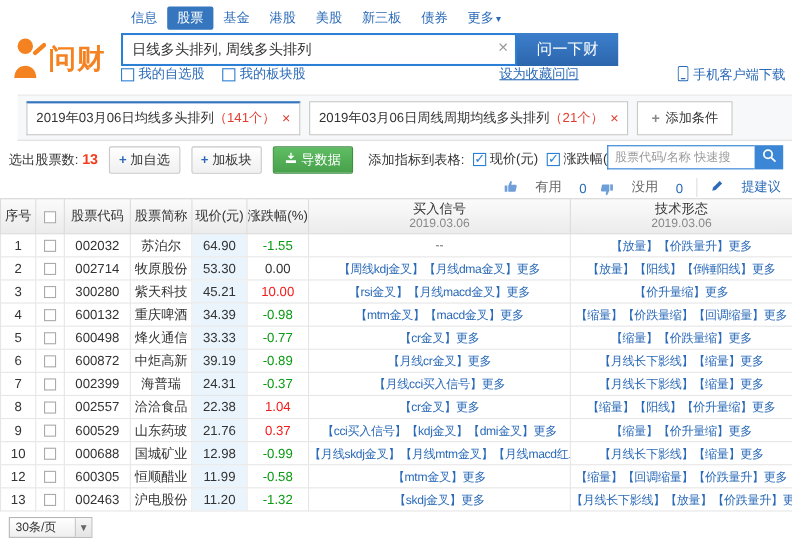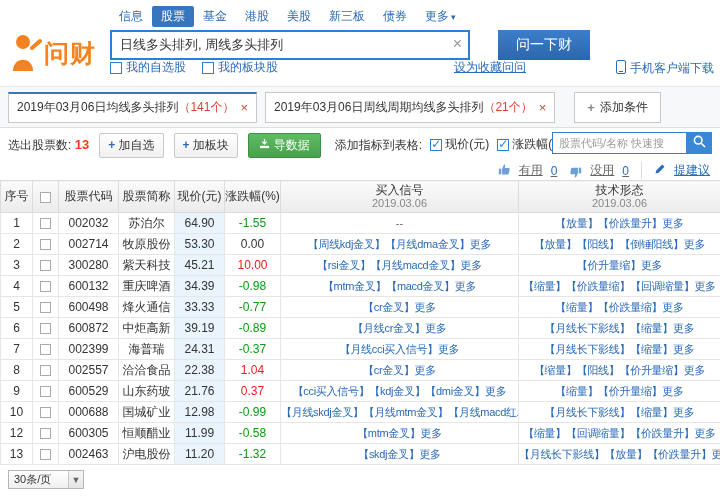--- a/index.html
+++ b/index.html
@@ -9,35 +9,35 @@
   
   .header { position:relative; height:86px; }
   .logo { position:absolute; left:10px; top:32px; display:flex; align-items:center; cursor:pointer; }
   .logo-text { font-size:25px; font-weight:bold; color:#f58220; margin-left:2px; letter-spacing:1px; }
   .header-right { margin-left:110px; padding-top:6px; }
   .main-nav { height:21px; }
   .nav-item { display:inline-block; padding:2px 9px; color:#2a6ab8; font-size:12px; cursor:pointer; text-decoration:none; }
   .nav-item.active { background:#3576be; color:#fff; border-radius:2px; }
   .nav-item .caret { font-size:9px; color:inherit; margin-left:2px; }
 
-  .search-row { margin-top:3px; display:flex; height:21px;gap:28px; }
+  .search-row { margin-top:3px; display:flex; height:21px; }
   .search-box { position:relative; width:360px; height:30px; border:2px solid #2b7fd4; background:#fff; }
   .search-input { width:100%; height:100%; border:0; outline:none; padding:0 24px 0 8px; font-size:13px; color:#333; font-family:inherit; }
   .search-clear { position:absolute; right:6px; top:4px; color:#999; font-size:16px; line-height:1; cursor:pointer; }
   .search-btn { width:92px; height:30px; border:0; background:linear-gradient(#3c7ecb,#2c66ad); color:#fff; font-size:14px; cursor:pointer; font-family:inherit; }
 
   .options-row { margin-top:8px; display:flex; align-items:center; font-size:12px; }
   .opt { display:flex; align-items:center; color:#2a6ab8; margin-right:16px; cursor:pointer; }
   .cb { width:12px; height:12px; border:1px solid #2b7fd4; background:#fff; display:inline-block; margin-right:4px; position:relative; flex:none; }
   .cb.checked::after { content:"✓"; position:absolute; left:0; top:-3px; color:#2b7fd4; font-size:12px; font-weight:bold; }
   .save-link { margin-left:160px; color:#2a6ab8; text-decoration:underline; cursor:pointer; }
   .download { position:absolute; right:6px; top:60px; display:flex; align-items:center; gap:4px; color:#2a6ab8; cursor:pointer; }
 
   
-  .tabs-strip { height:42px; background:#f7f8fa; border-top:1px solid #e8e8e8; border-bottom:1px solid #dedede; padding:6px 8px; display:flex; align-items:center; gap:19px; }
+  .tabs-strip { height:42px; background:#f7f8fa; border-top:1px solid #e8e8e8; border-bottom:1px solid #dedede; padding:6px 8px; display:flex; align-items:center; gap:8px;margin-left:16px; }
   .qtab { background:#fff; border:1px solid #c8c8c8; padding:6px 8px; font-size:12px; color:#333; display:flex; align-items:center; cursor:pointer; white-space:nowrap; }
   .qtab.active { border-top:2px solid #3576be; padding-top:5px; }
   .qtab-count { color:#e43d30; }
   .qtab-close { color:#e43d30; margin-left:6px; font-size:13px; line-height:1; }
   .add-cond { background:#fff; border:1px solid #c8c8c8; padding:6px 12px; font-size:12px; color:#333; cursor:pointer; display:flex; align-items:center; gap:5px; font-family:inherit; }
   .add-cond .plus { color:#888; font-weight:bold; font-size:13px; }
 
   
   .toolbar { height:30px; padding:4px 8px 0; display:flex; align-items:center; position:relative; }
   .sel-num { color:#f53b1e; font-weight:bold; font-size:13px; }
@@ -48,21 +48,21 @@
   .ind { display:inline-flex; align-items:center; margin-left:8px; cursor:pointer; color:#333; }
   .ind .cb { border-color:#2b7fd4; margin-right:3px; }
   .add-ind { margin-left:8px; width:18px; height:18px; border:1px solid #c8c8c8; border-radius:2px; background:#fff; color:#666; font-size:13px; line-height:14px; cursor:pointer; padding:0; font-family:inherit; }
   .quick-search { position:absolute; right:8px; top:4px; display:flex; height:22px; }
   .quick-search input { width:134px; height:22px; border:1px solid #2b7fd4; border-right:0; padding:0 6px; font-size:11px; color:#555; outline:none; font-family:inherit; }
   .quick-search input::placeholder { color:#9a9a9a; }
   .quick-search button { width:26px; height:22px; border:0; background:#3b87d6; cursor:pointer; display:flex; align-items:center; justify-content:center; padding:0; }
 
   
   .feedback { height:22px; padding:3px 10px 0; display:flex; justify-content:flex-end; align-items:center; gap:12px; font-size:12px; color:#666; }
-  .fb { display:flex; align-items:center; gap:8px; cursor:pointer;text-decoration:underline; }
+  .fb { display:flex; align-items:center; gap:16px; cursor:pointer; }
   .fb .count { color:#2a6ab8; }
   .suggest { color:#2a6ab8; border-left:1px solid #ddd; padding-left:12px; }
 
   
   .stock-table { width:720px; border-collapse:collapse; table-layout:fixed; font-size:12px; }
   .stock-table th { background:linear-gradient(#fbfbfb,#ebebeb); border:1px solid #dcdcdc; font-weight:normal; color:#333; height:32px; padding:1px 0; text-align:center; line-height:1.2; }
   .stock-table th .date { font-size:11px; color:#888; }
   .stock-table td { border:1px solid #e6e6e6; height:21px; padding:0; text-align:center; color:#333; overflow:hidden; white-space:nowrap; }
   .c-no { color:#666; }
   .c-code, .c-name { cursor:pointer; }

